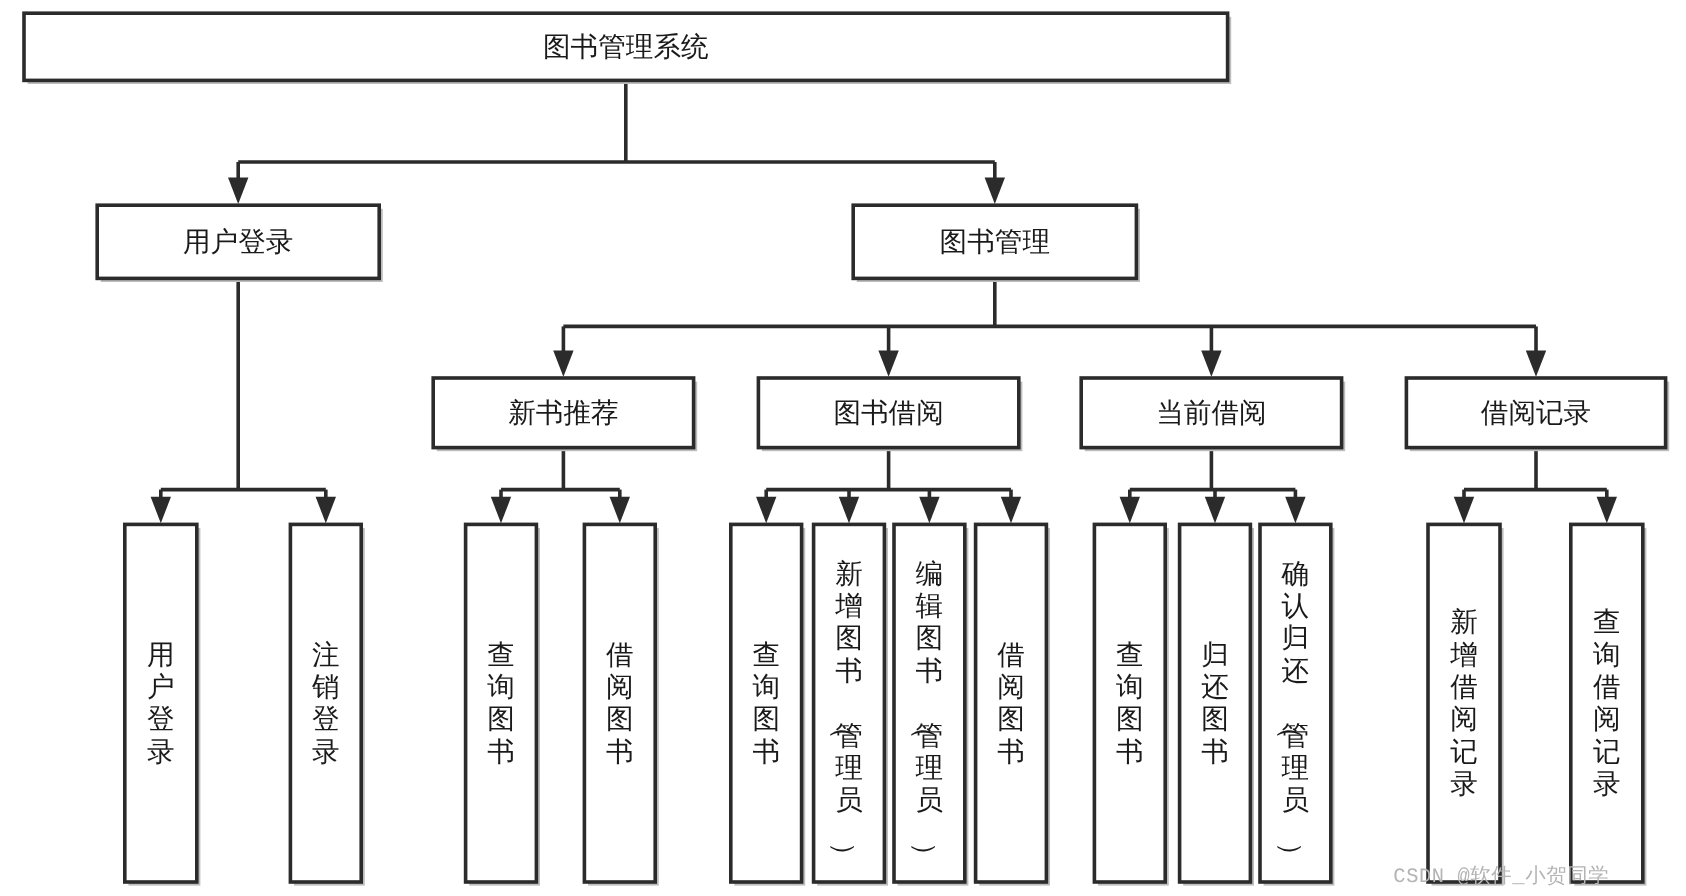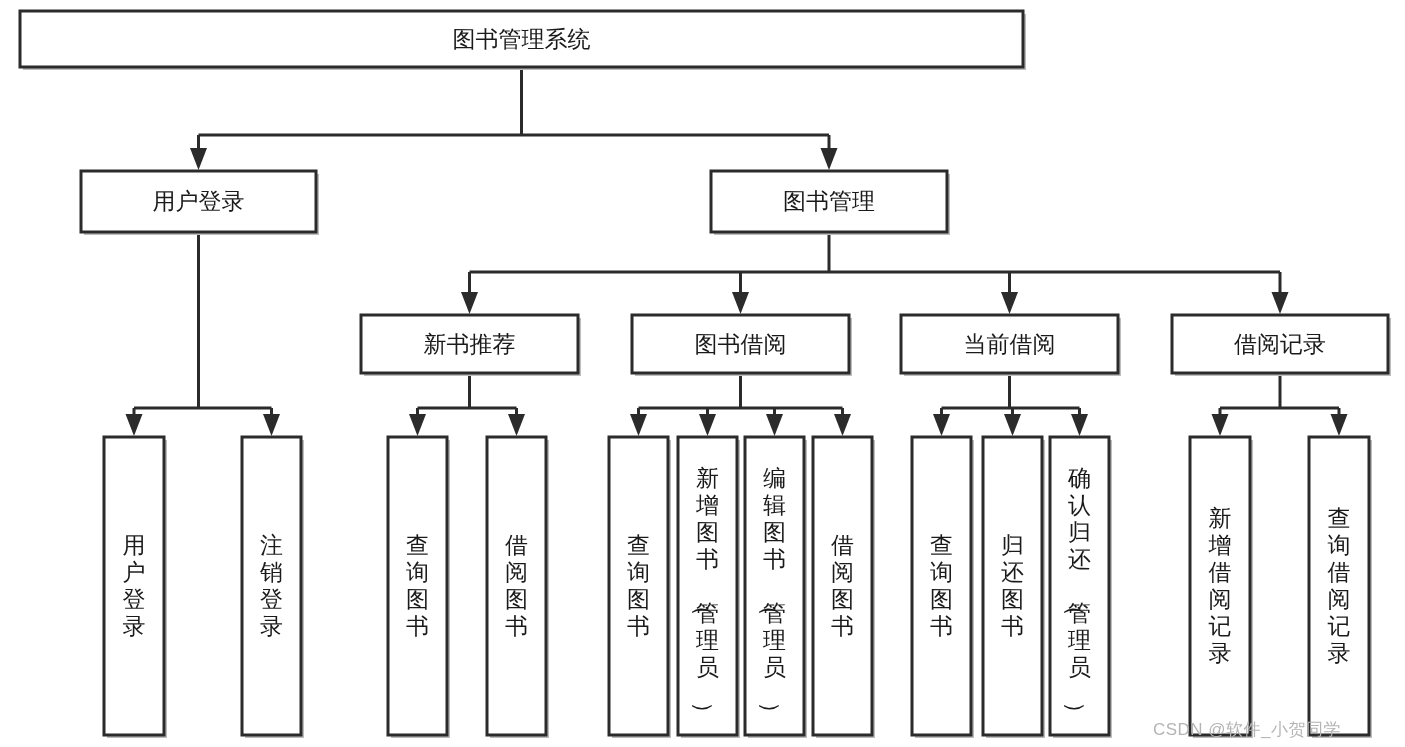--- a/index.html
+++ b/index.html
@@ -56,21 +56,21 @@
   .node-label-v {
     font-family: "DejaVu Sans", "Liberation Sans", sans-serif;
     font-size: 23px;
     fill: #1a1a1a;
     text-anchor: middle;
   }
   .watermark {
     position: absolute;
     right: 8px;
     bottom: 6px;
-    font-family: Liberation Sans, sans-serif;
+    font-family: Liberation Mono, monospace;
     font-size: 17px;
     color: #b4b4b4;
     letter-spacing: 0.5px;
     white-space: nowrap;
     user-select: none;
   }
 </style>
 </head>
 <body>
 

